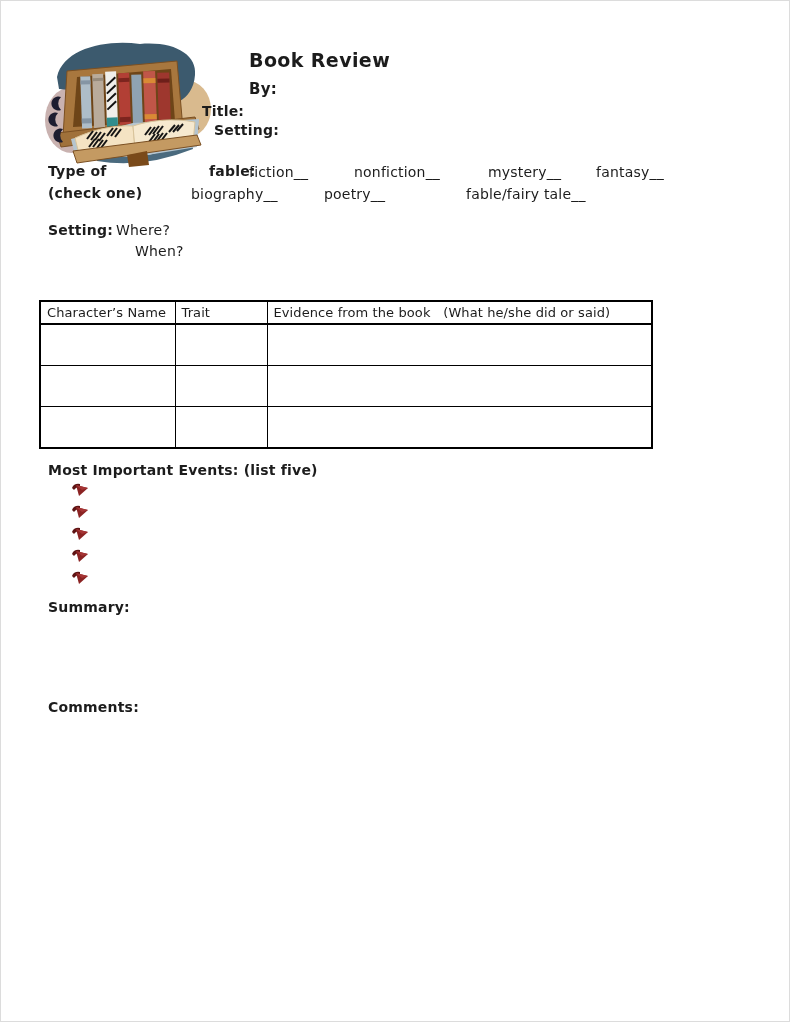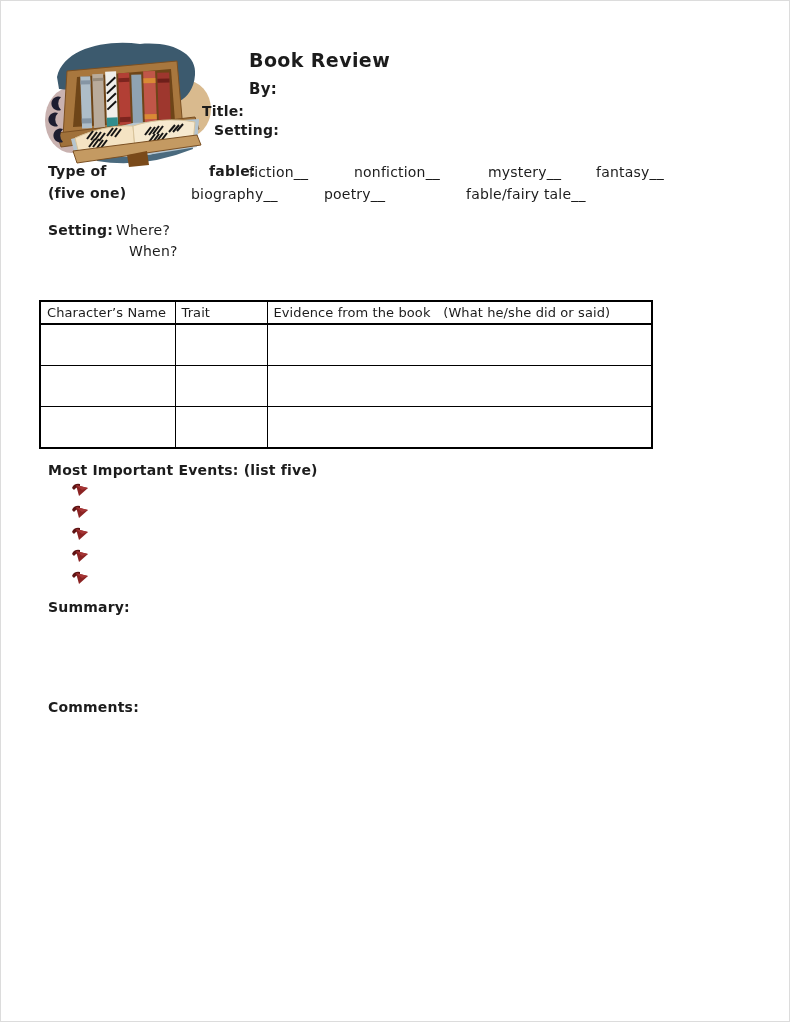--- a/index.html
+++ b/index.html
@@ -123,28 +123,28 @@
   <div class="abs b fs16" style="left:248px;top:79px">By:</div>
   <div class="abs b fs14" style="left:201px;top:102px">Title:</div>
   <div class="abs b fs14" style="left:213px;top:121px">Setting:</div>
 
   <div class="abs b fs14" style="left:47px;top:162px">Type of</div>
   <div class="abs b fs14" style="left:208px;top:162px">fable:</div>
   <div class="abs fs14" style="left:248px;top:163px">fiction__</div>
   <div class="abs fs14" style="left:353px;top:163px">nonfiction__</div>
   <div class="abs fs14" style="left:487px;top:163px">mystery__</div>
   <div class="abs fs14" style="left:595px;top:163px">fantasy__</div>
-  <div class="abs b fs14" style="left:47px;top:184px">(five one)</div>
+  <div class="abs b fs14" style="left:47px;top:184px">(check one)</div>
   <div class="abs fs14" style="left:190px;top:185px">biography__</div>
   <div class="abs fs14" style="left:323px;top:185px">poetry__</div>
   <div class="abs fs14" style="left:465px;top:185px">fable/fairy tale__</div>
 
   <div class="abs b fs14" style="left:47px;top:221px">Setting:</div>
   <div class="abs fs14" style="left:115px;top:221px">Where?</div>
-  <div class="abs fs14" style="left:128px;top:242px">When?</div>
+  <div class="abs fs14" style="left:134px;top:242px">When?</div>
 
 
   <table class="char-table">
     <colgroup>
         <col style="width:135px">
         <col style="width:92px">
         <col>
       </colgroup>
     <thead>
       <tr>

